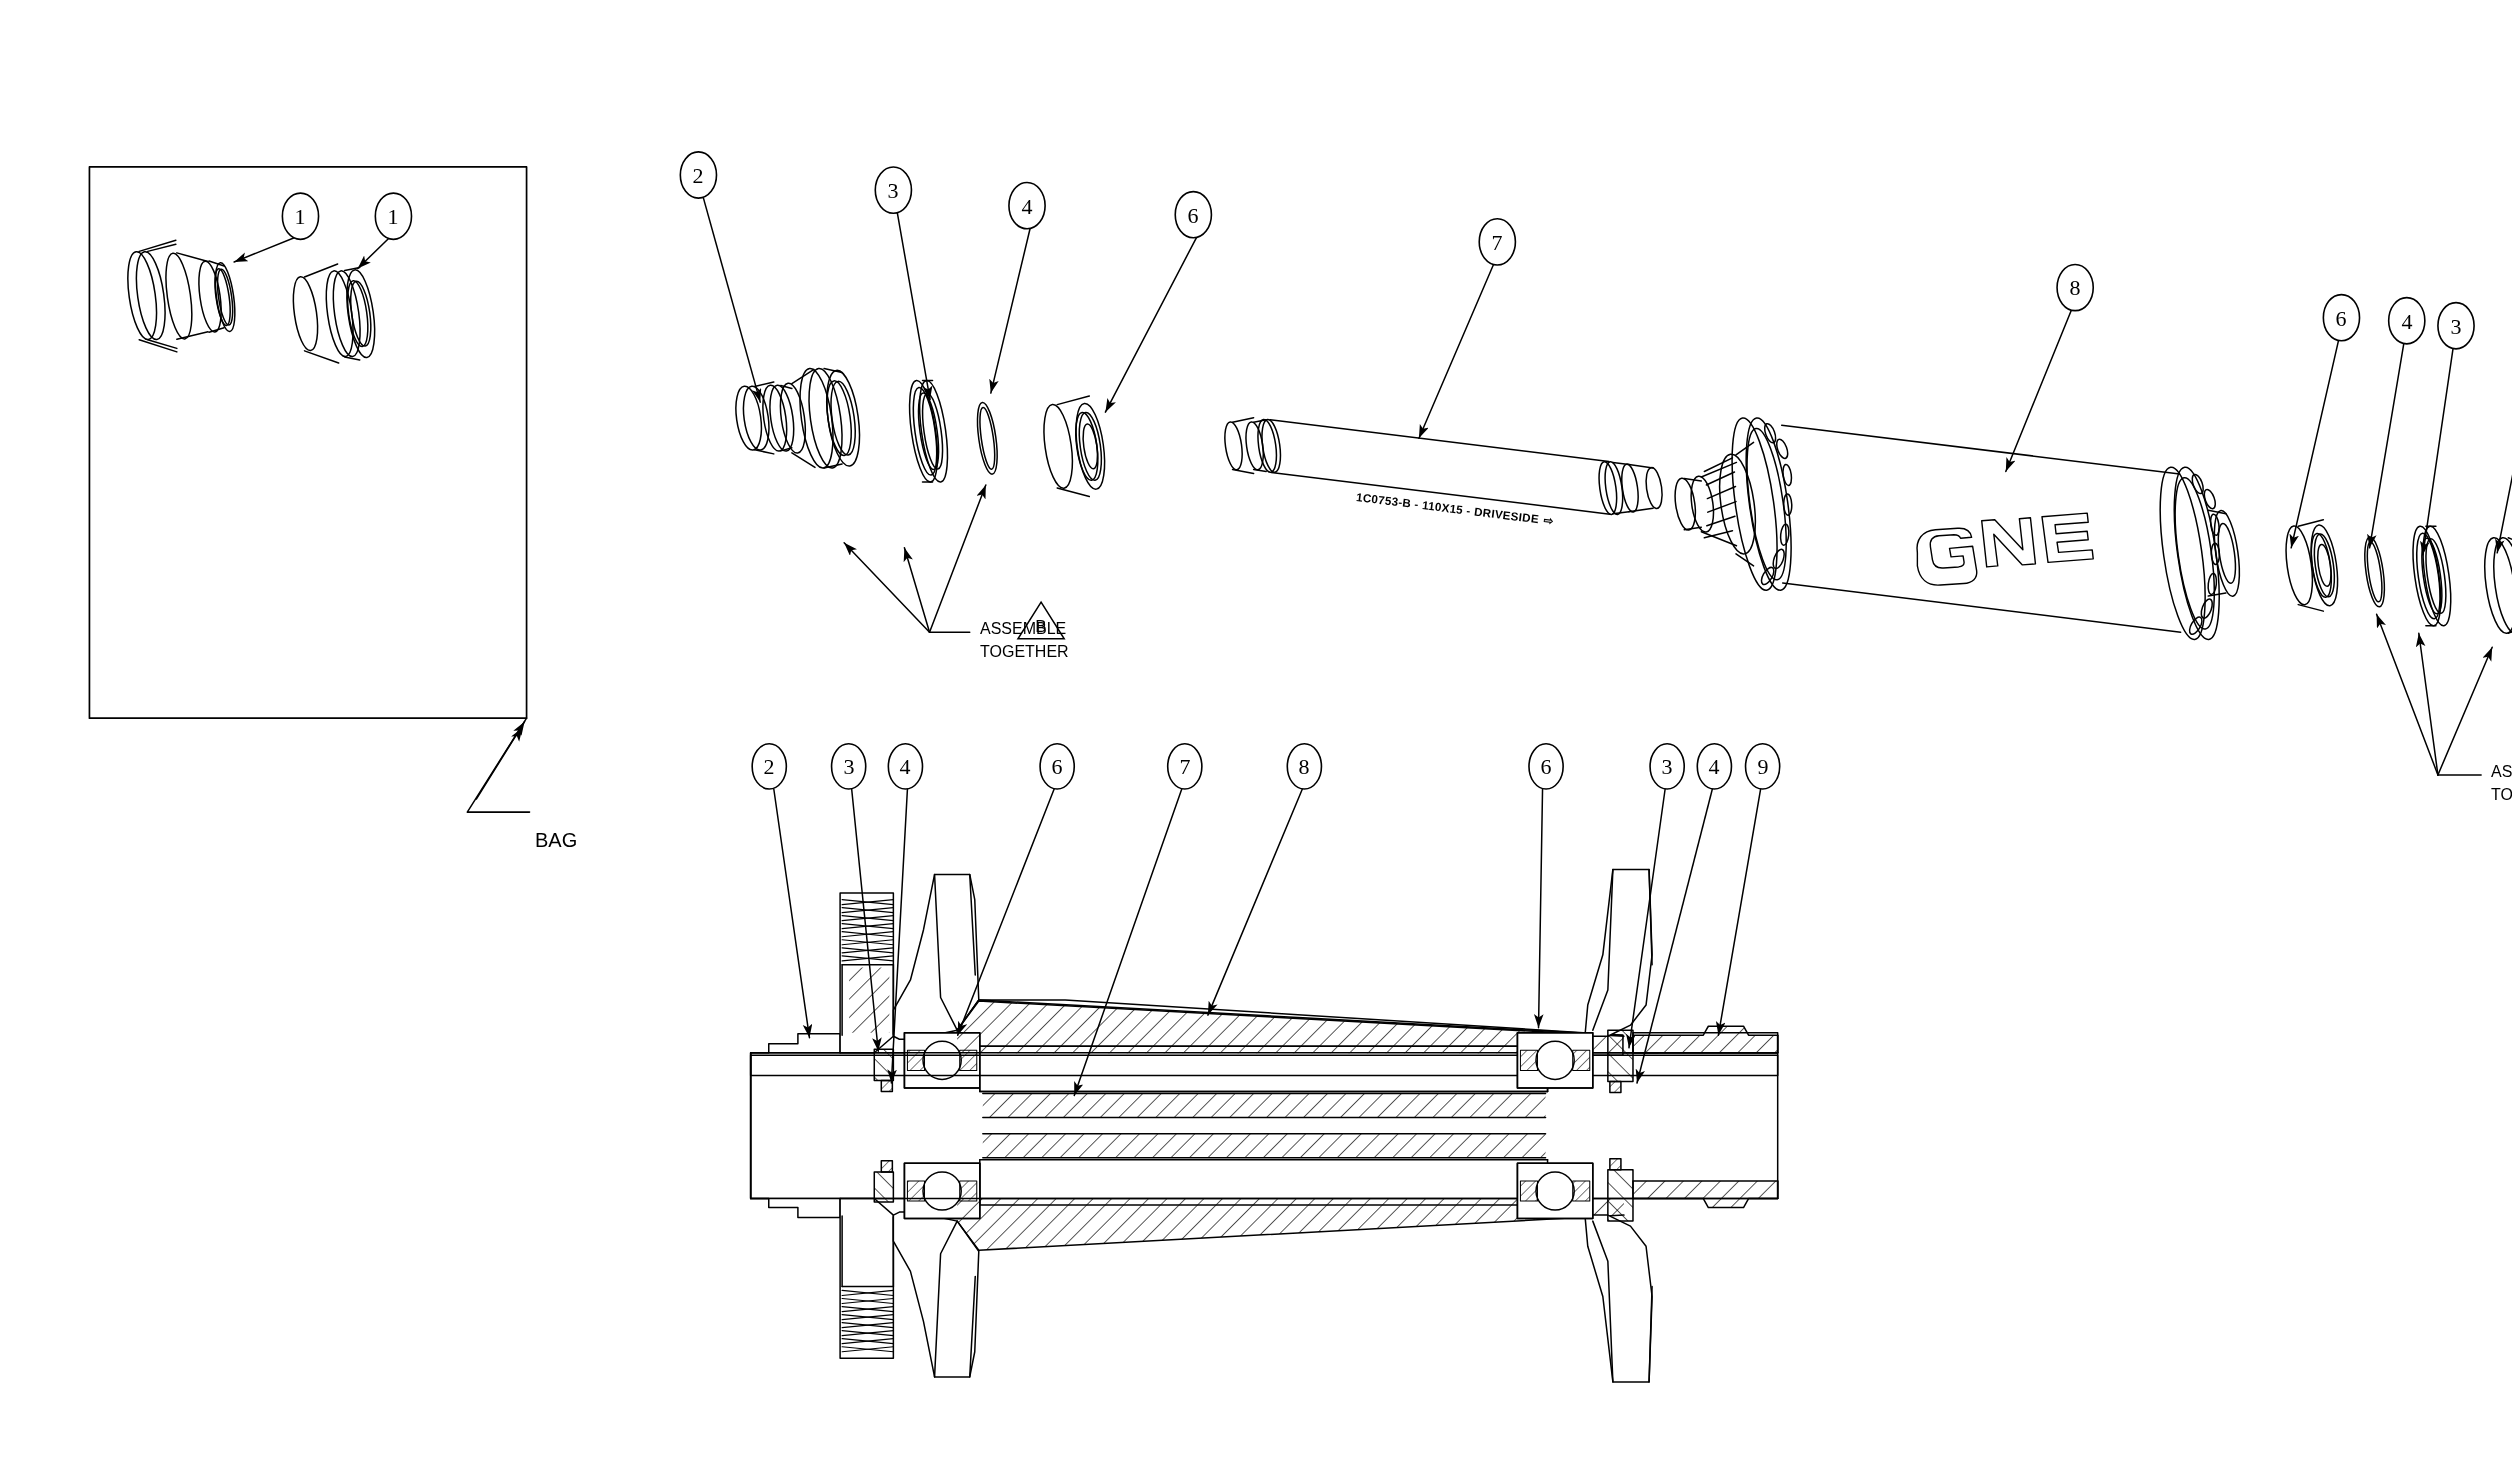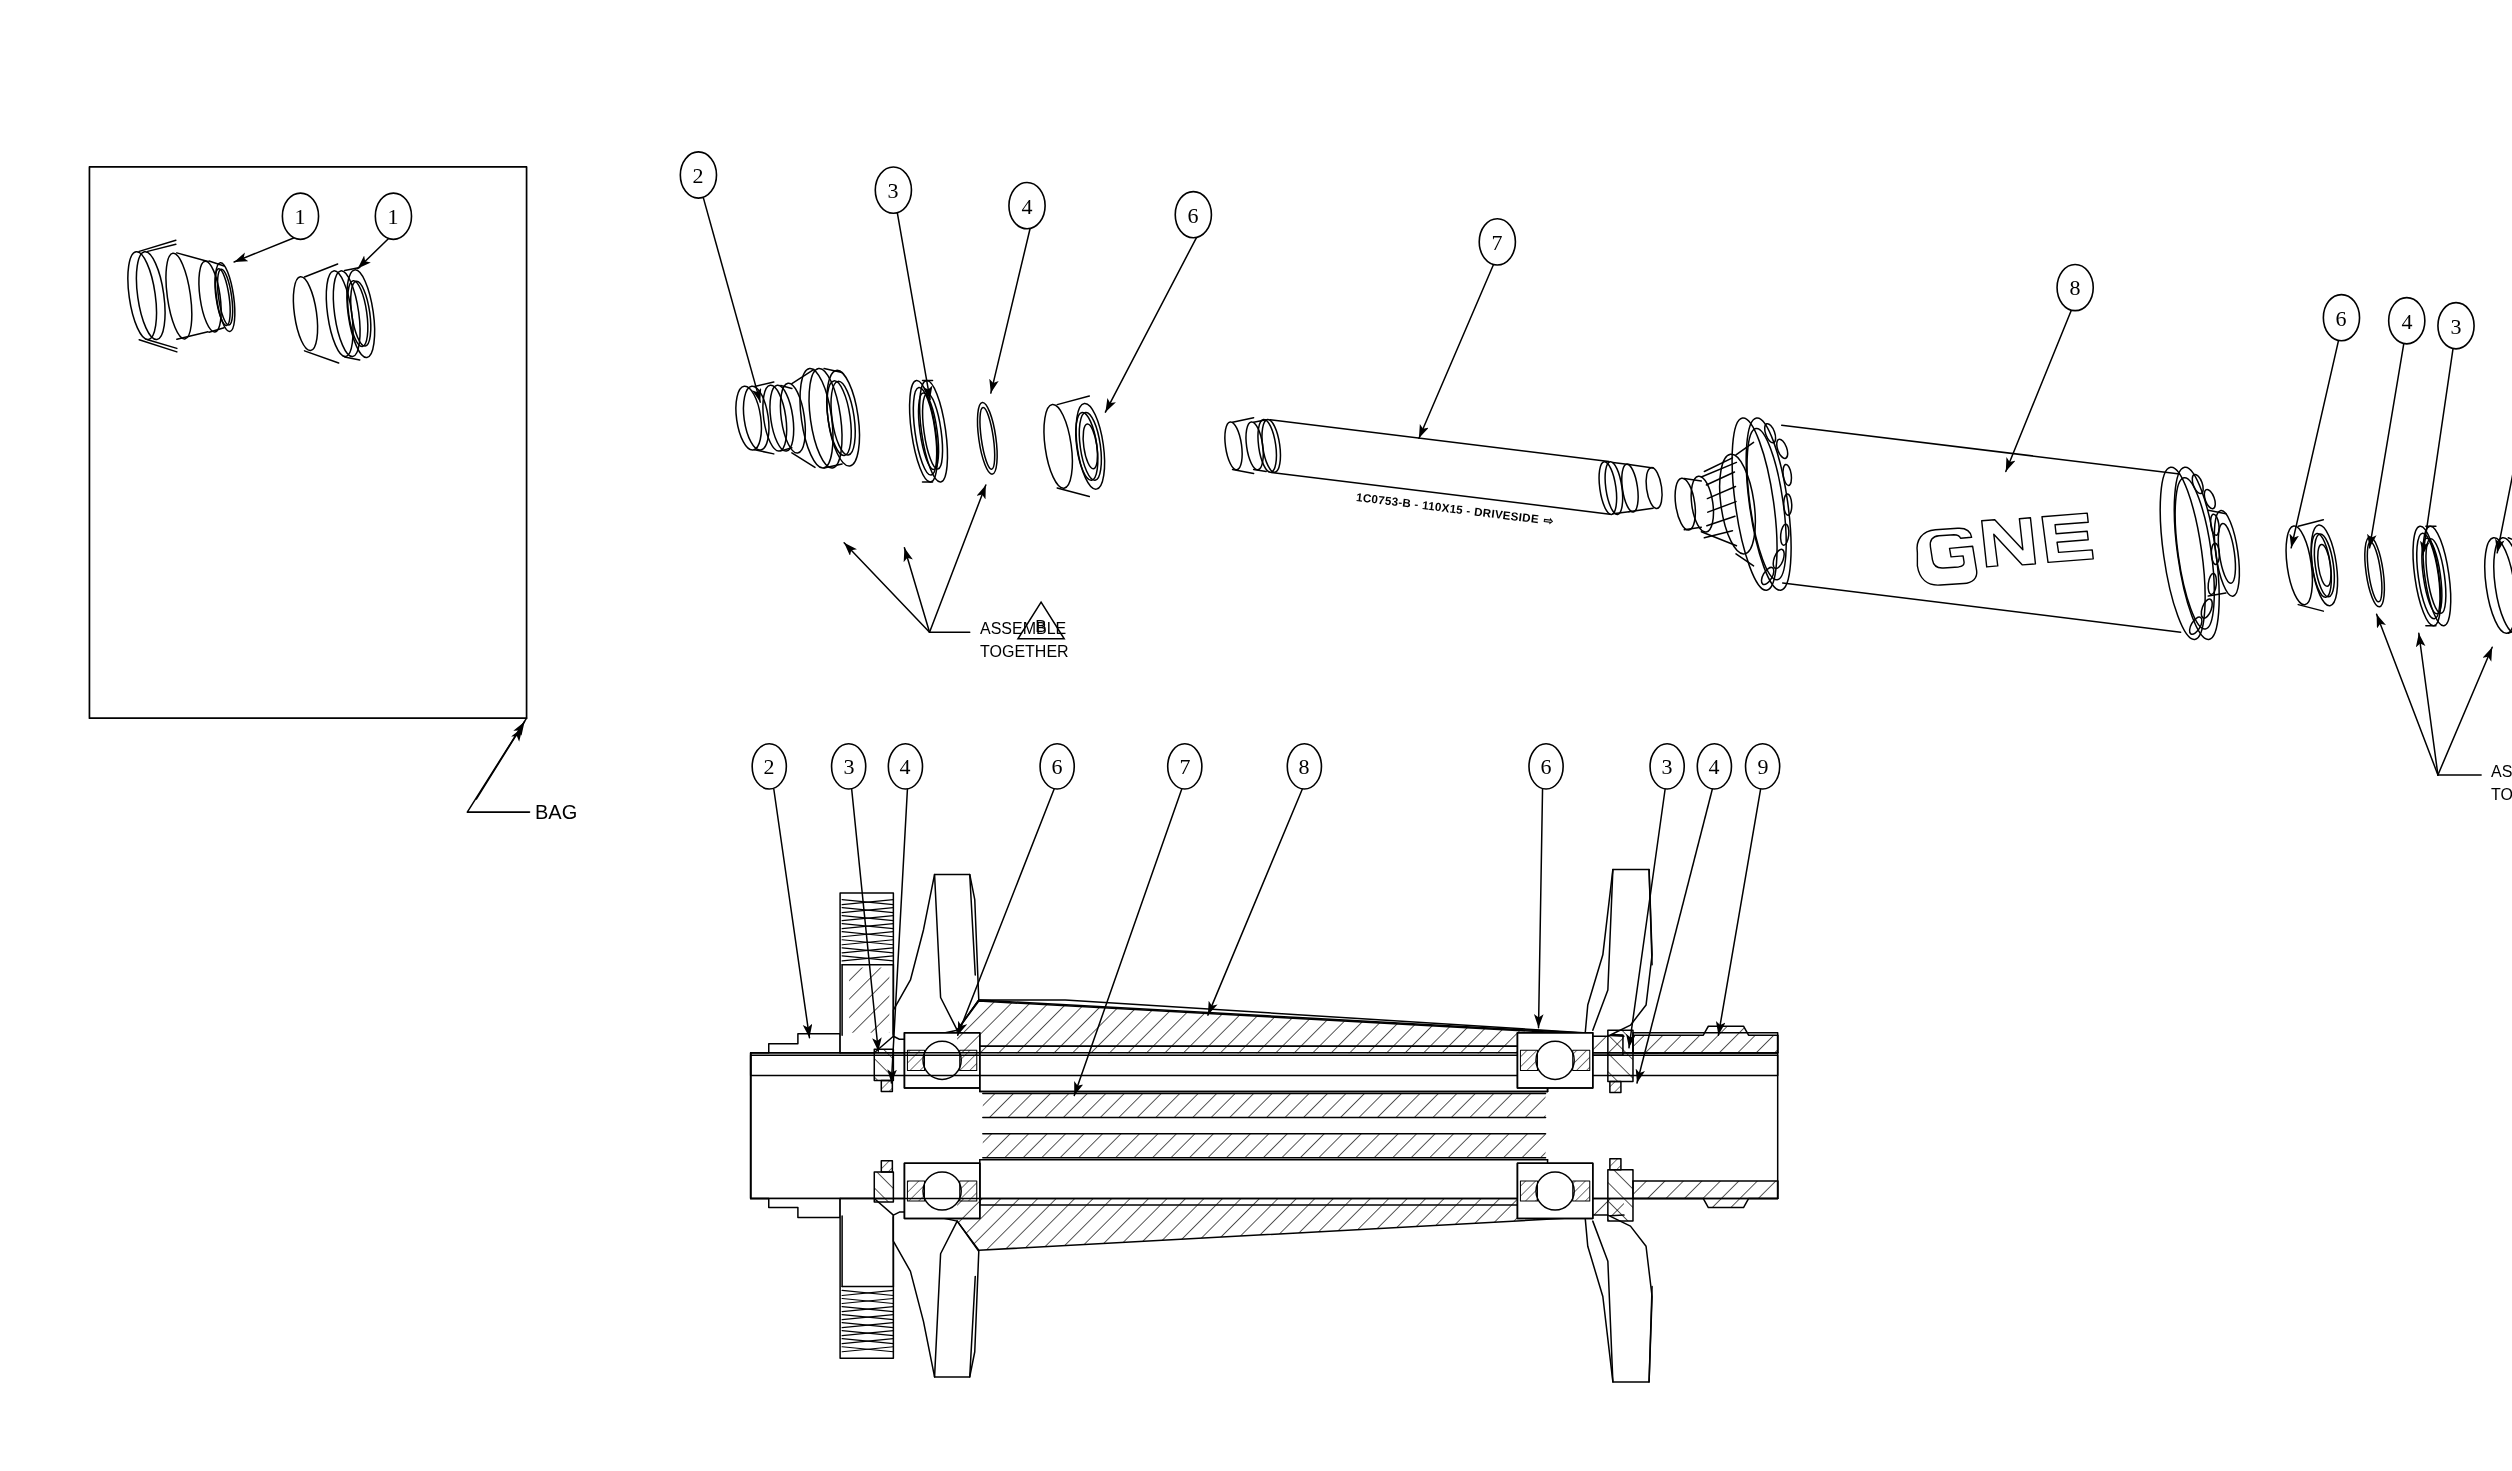--- a/index.html
+++ b/index.html
@@ -511,21 +511,21 @@
     <ellipse cx="3508" cy="1525" rx="34" ry="45"></ellipse>
   </g>
 
   <g fill="#fff" stroke="#000" stroke-width="3">
     <path d="M2072,1198 L2118,1271 L2026,1271 Z"></path>
     <path d="M5080,1443 L5126,1516 L5034,1516 Z"></path>
   </g>
 
 </svg>
 
-<div class="txt bag-txt" style="left:535px;top:802px;">BAG</div>
+<div class="txt bag-txt" style="left:535px;top:830px;">BAG</div>
 
 <div class="txt axle-txt" style="left:1357px;top:491px;transform:rotate(7deg);"><span>1C0753-B - 110X15 - DRIVESIDE</span><span style="padding-left:5px;">⇨</span></div>
 
 <div class="txt note-txt" style="left:980px;top:621px;">ASSEMBLE</div>
 <div class="txt note-txt" style="left:980px;top:644px;">TOGETHER</div>
 <div class="tri-b" style="left:1041px;top:627px;">B</div>
 
 <div class="txt note-txt" style="left:2491px;top:764px;">ASSEMBLE</div>
 <div class="txt note-txt" style="left:2491px;top:787px;">TOGETHER</div>
 

